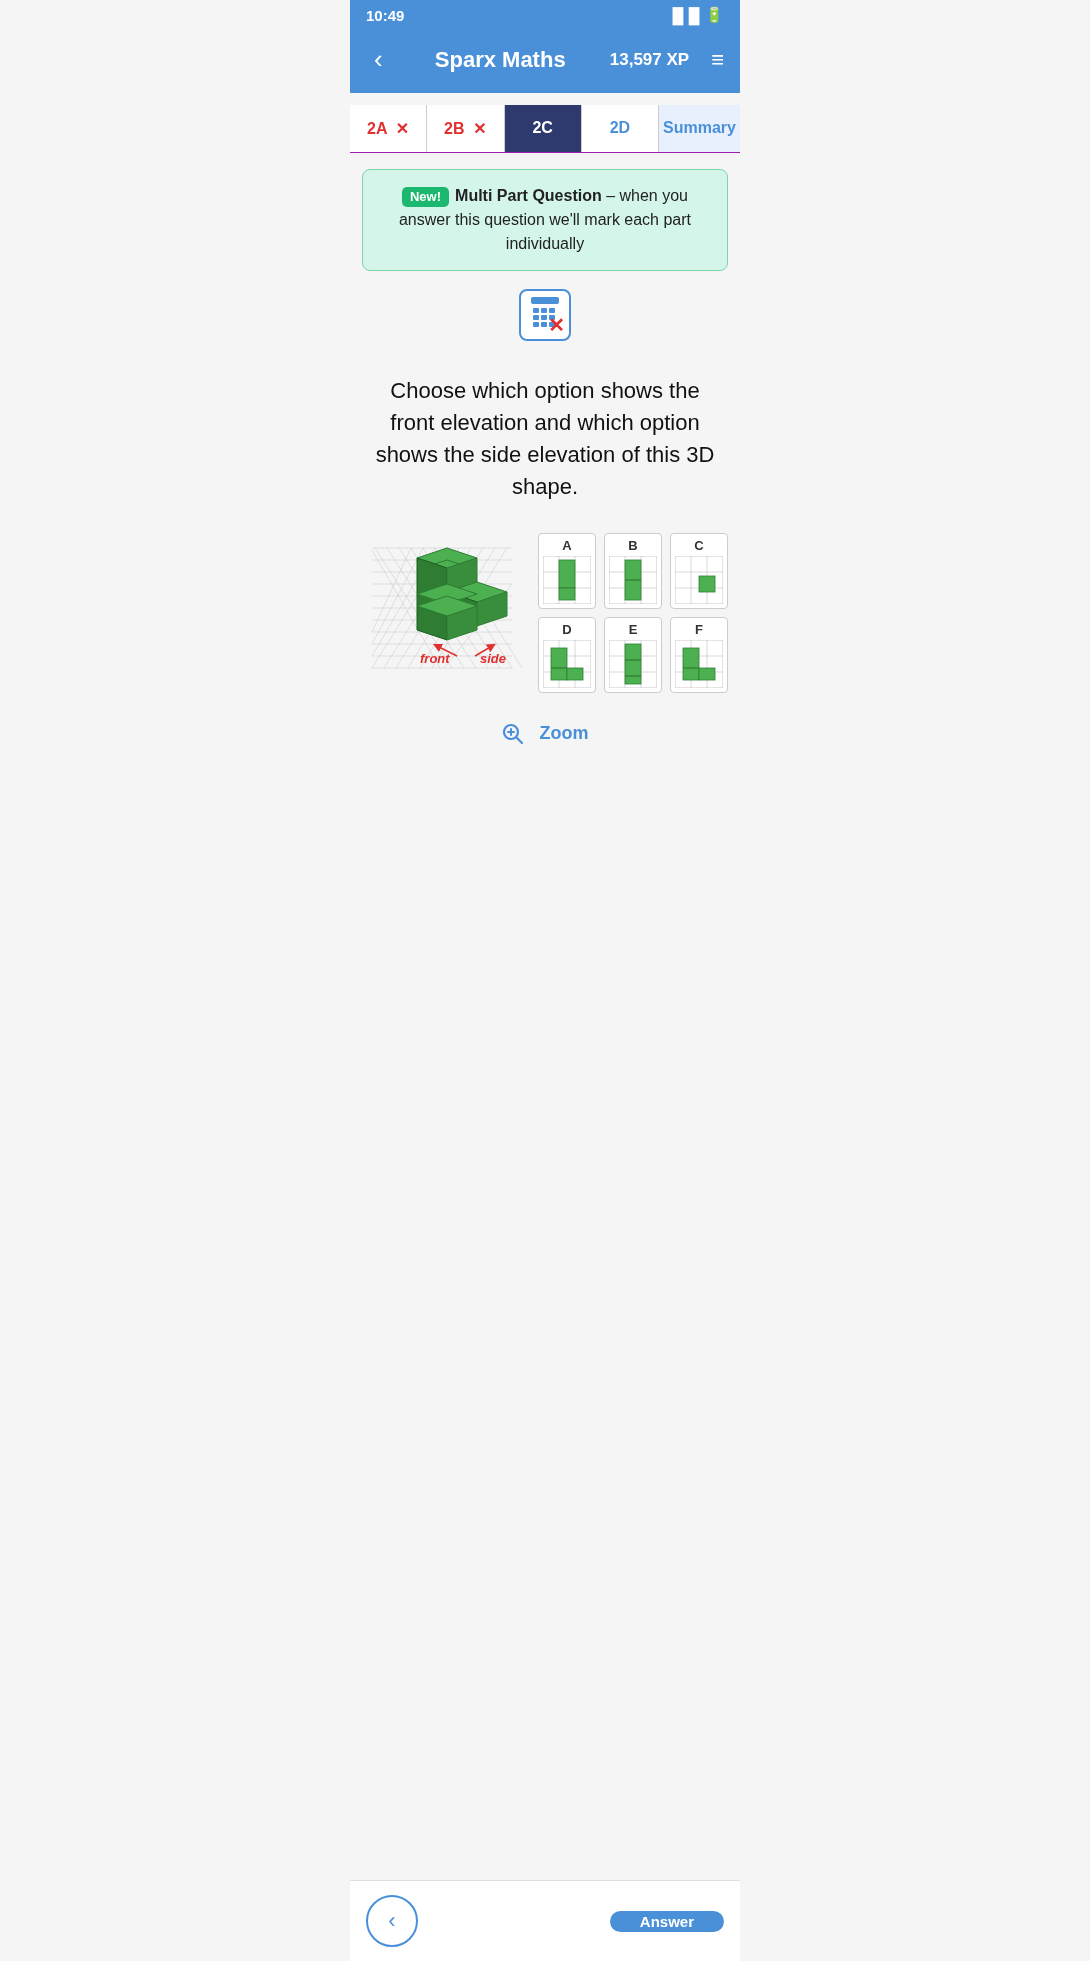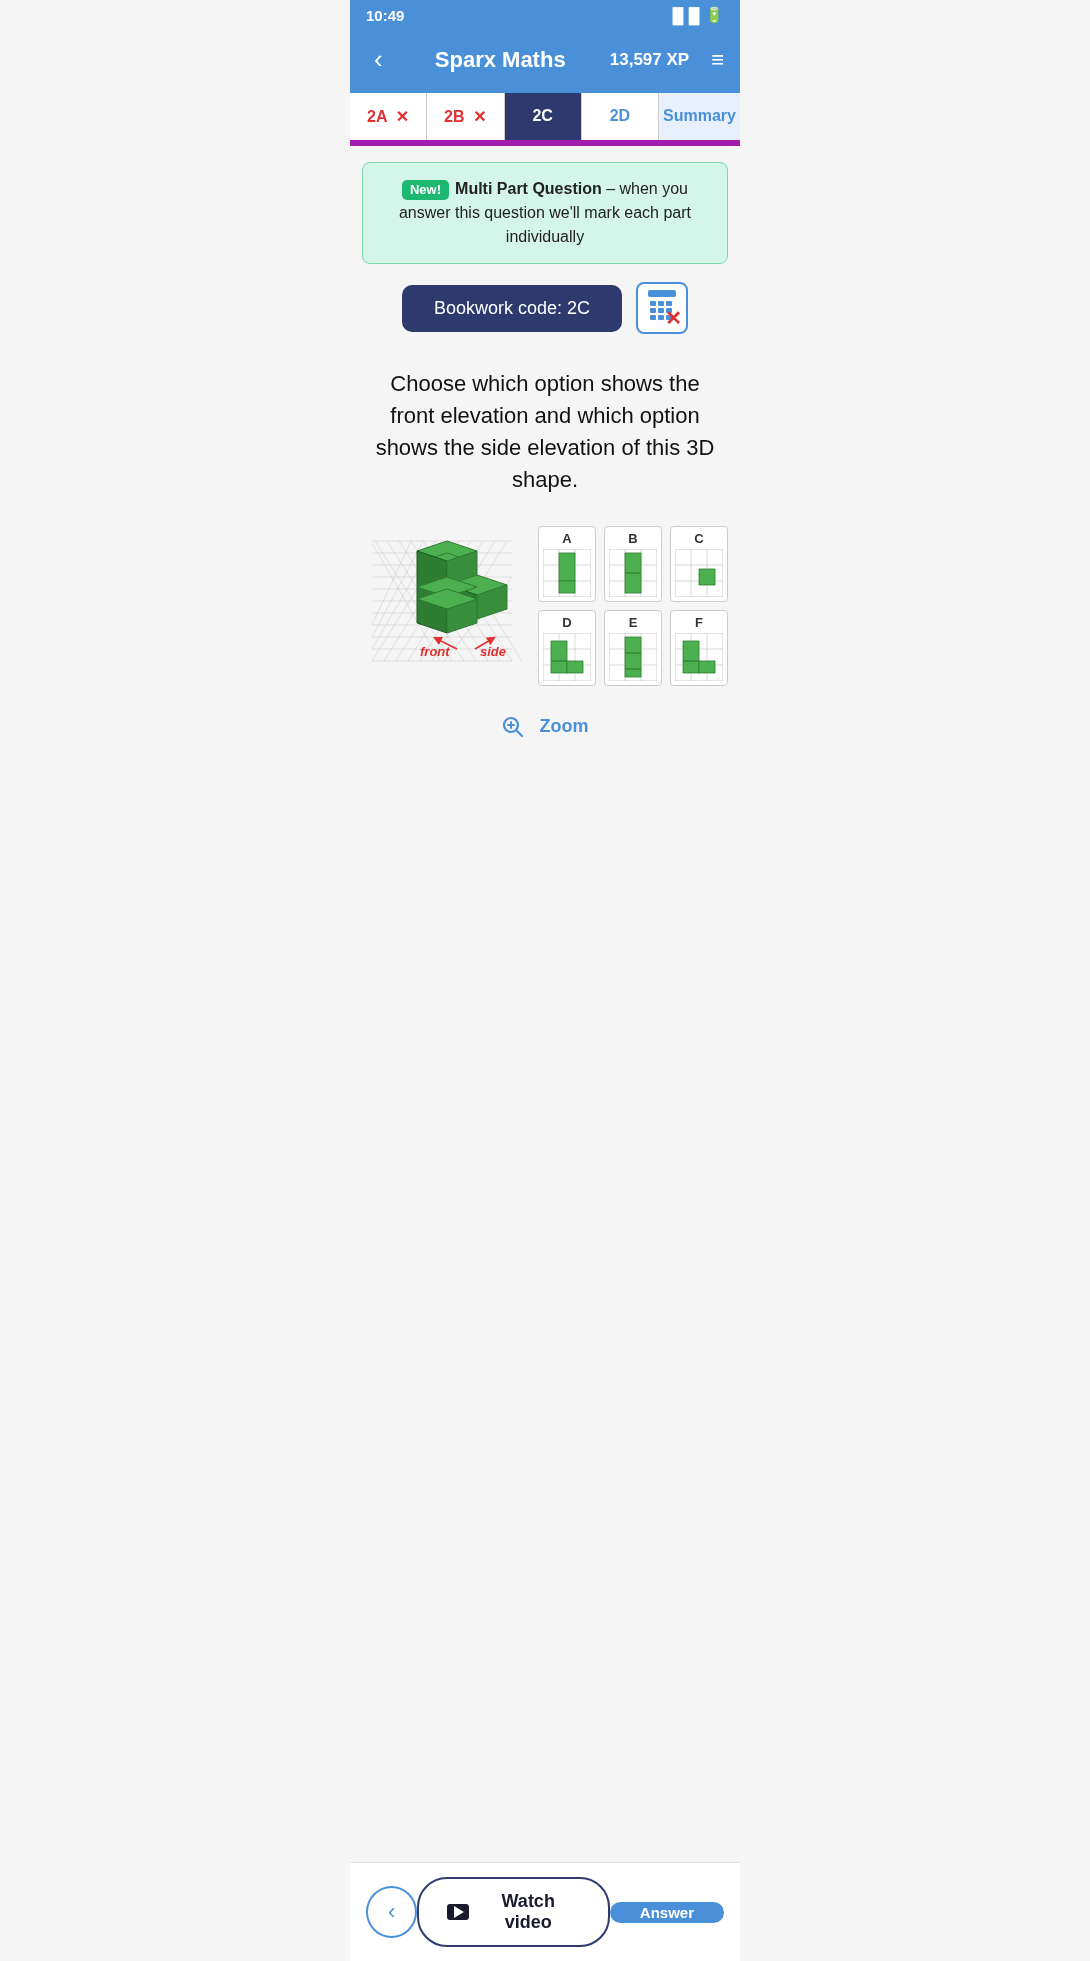--- a/index.html
+++ b/index.html
@@ -58,21 +58,22 @@
     .header-menu {
       color: white;
       font-size: 22px;
       cursor: pointer;
     }
 
     
     .tabs {
       display: flex;
       background: #fca5a5;
-      border-bottom: 6px solid #a21caf;
+      border-bottom: 1px solid #a21caf;
+      margin-top: 12px;
     }
     .tab {
       flex: 1;
       text-align: center;
       padding: 14px 4px;
       font-size: 16px;
       font-weight: 600;
       cursor: pointer;
       border-right: 1px solid #ccc;
     }
@@ -317,21 +318,20 @@
   <div class="tab active">2C</div>
   <div class="tab inactive">2D</div>
   <div class="tab summary">Summary</div>
 </div>
 
 <div class="info-banner">
   <span class="new-badge">New!</span><strong>Multi Part Question</strong><span> – when you answer this question we'll mark each part individually</span>
 </div>
 
 <div class="bookwork-row">
-  <div class="bookwork-code">Bookwork code: 2C</div>
   <div class="calc-icon">
     <div style="display:flex;flex-direction:column;align-items:center;">
       <div style="background:#4a90d9;width:28px;height:7px;border-radius:2px;margin-bottom:4px;"></div>
       <div class="calc-grid">
         <div class="calc-cell"></div>
           <div class="calc-cell"></div>
           <div class="calc-cell"></div>
         <div class="calc-cell"></div>
           <div class="calc-cell"></div>
           <div class="calc-cell"></div>
@@ -530,22 +530,16 @@
     <span>Zoom</span>
   </button>
 </div>
 
 <div class="spacer-bottom"></div>
 
 <div class="bottom-bar">
   <div class="back-circle">
     <span>‹</span>
   </div>
-  <button class="watch-video-btn">
-    <div class="video-icon-sq">
-      <div class="video-play"></div>
-    </div>
-    <span>Watch video</span>
-  </button>
   <button class="answer-btn">
     <span>Answer</span>
   </button>
 </div>
 
 </body></html>

